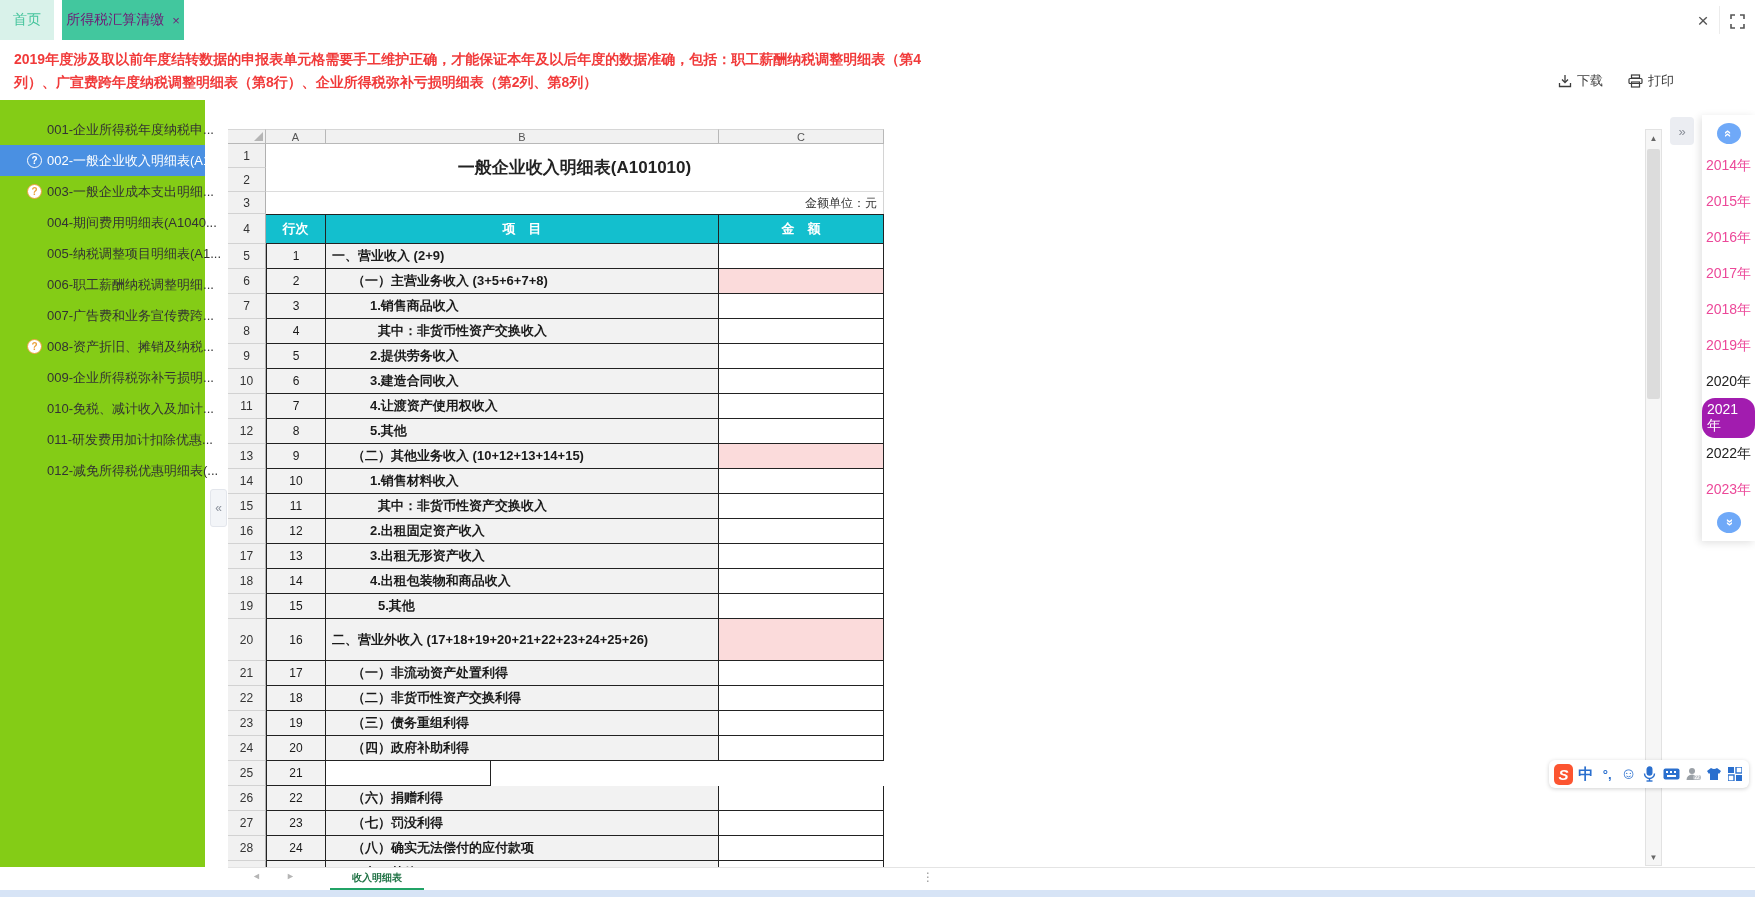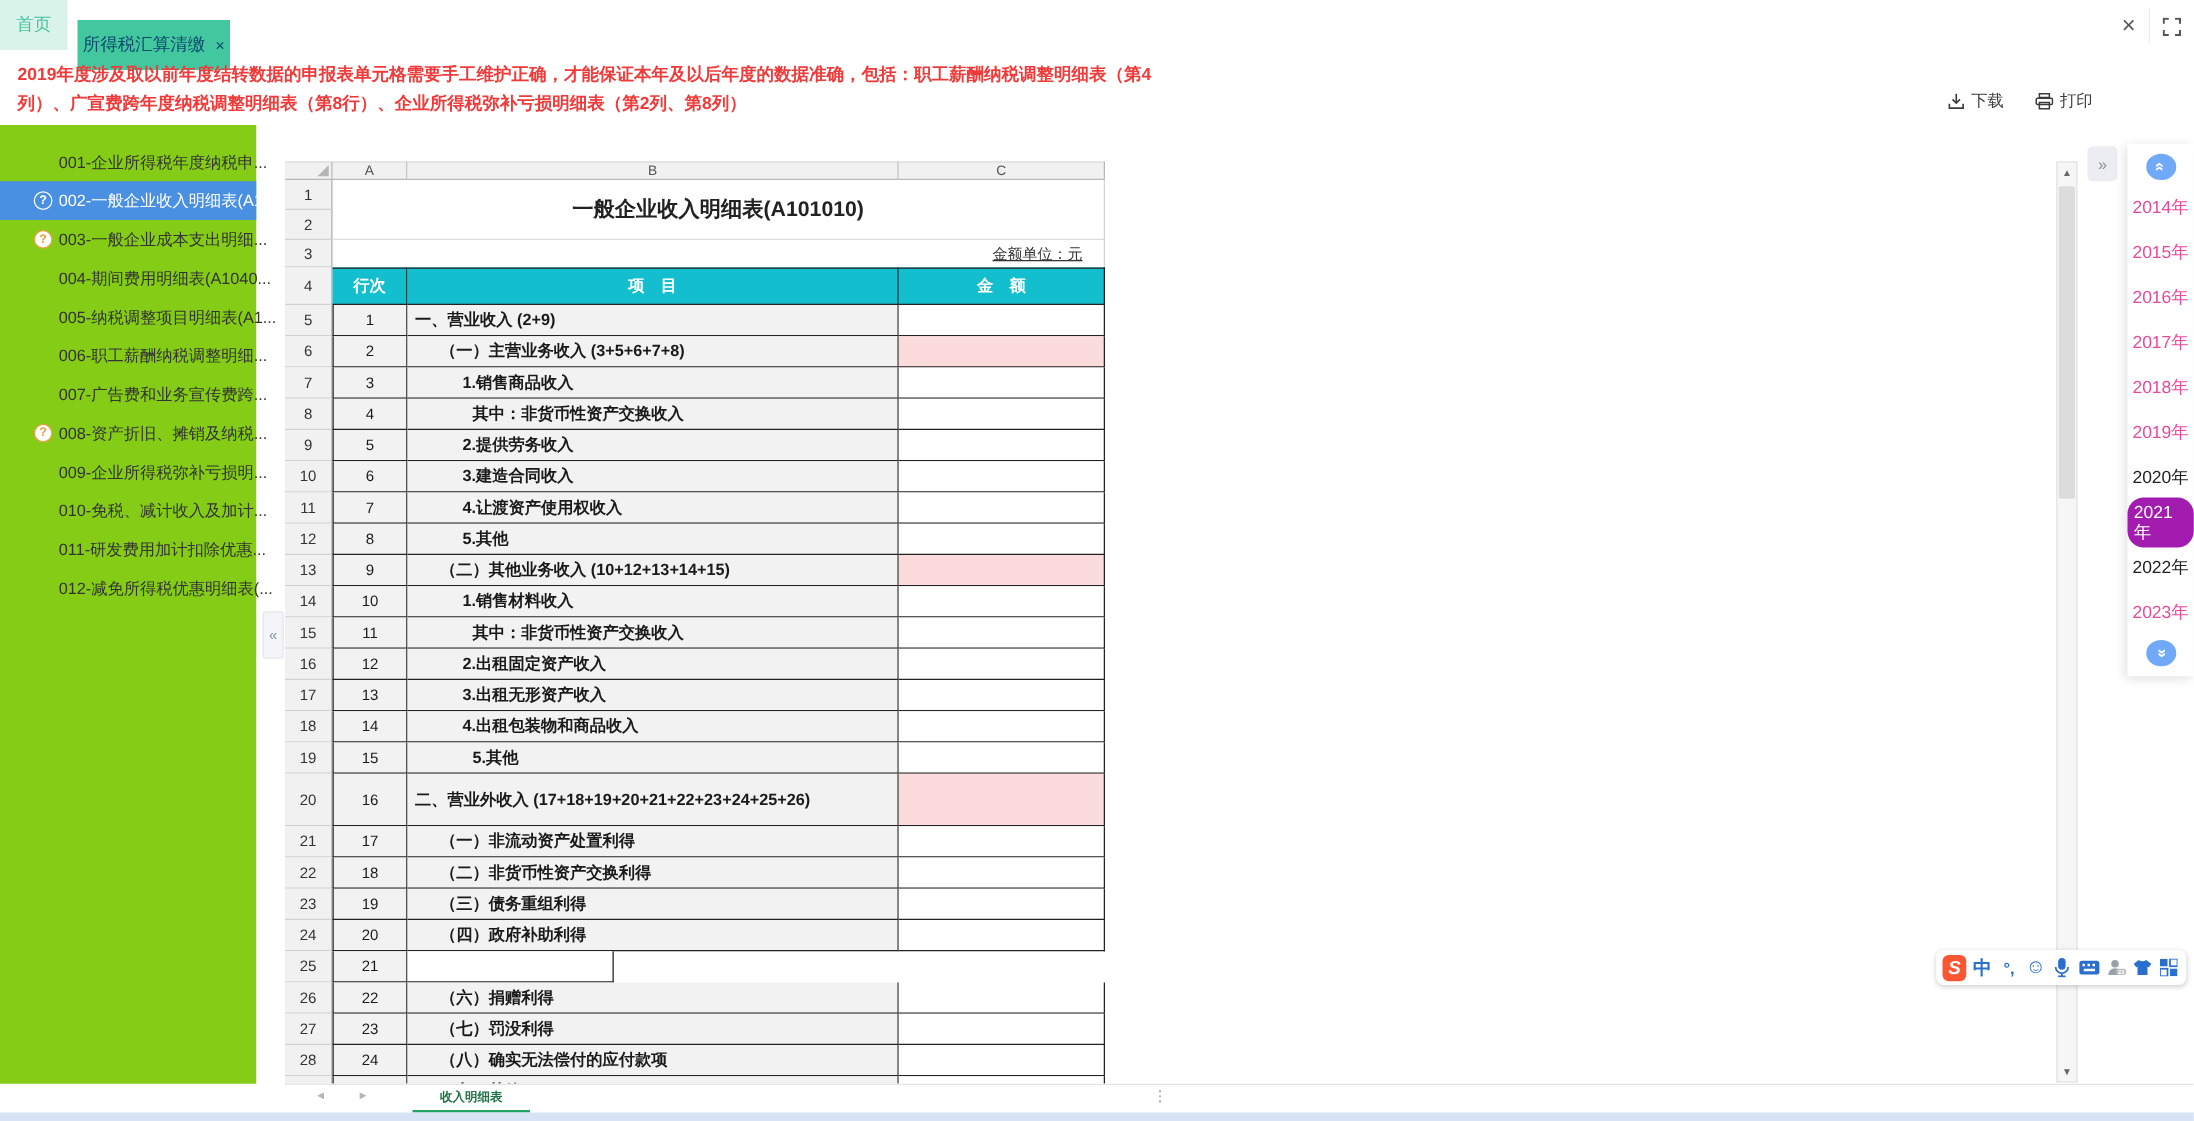--- a/index.html
+++ b/index.html
@@ -5,21 +5,21 @@
   * { margin:0; padding:0; box-sizing:border-box; }
   html,body { width:1755px; height:897px; background:#fff; overflow:hidden;
     font-family:"Liberation Sans","DejaVu Sans",sans-serif; }
   .abs { position:absolute; }
 
   
   .tabbar { left:0; top:0; width:1755px; height:40px; background:#fff; }
   .tab { height:40px; display:flex; align-items:center; justify-content:center;
          font-size:14px; cursor:pointer; }
   .tab-home { position:absolute; left:0; top:0; width:54px; background:#d9f2ea; color:#45c49c; }
-  .tab-active { position:absolute; left:62px; top:16px; width:122px; background:#42c79e; color:#0c4a6e; gap:8px; }
+  .tab-active { position:absolute; left:62px; top:0; width:122px; background:#42c79e; color:#701a75; gap:8px; }
   .tab-close { font-size:13px; opacity:.95; }
   .win-divider { left:1719px; top:6px; width:1px; height:28px; background:#ececec; }
   .win-btn { top:8px; width:26px; height:26px; display:flex; align-items:center; justify-content:center;
              color:#555; cursor:pointer; }
   .win-close { left:1690px; font-size:19px; }
   .win-fs { left:1724px; }
 
   
   .warning { left:14px; top:48px; width:1380px; color:#f13a3a; font-size:14px;
              font-weight:700; line-height:23px; }
@@ -54,21 +54,21 @@
   .rn { width:38px; background:#f1f1f1; border-right:1px solid #b0b0b0; border-bottom:1px solid #d2d2d2;
         color:#333; font-size:12px; display:flex; align-items:center; justify-content:center; }
   .title-row { height:48px; }
   .rn-stack { width:38px; display:flex; flex-direction:column; }
   .rn-stack .rn { width:100%; flex:1; }
   .cell-title { width:618px; border-right:1px solid #d4d4d4; border-bottom:1px solid #dcdcdc;
                 display:flex; align-items:center; justify-content:center;
                 font-size:17px; font-weight:700; color:#222; }
   .row3 { height:22px; }
   .cell-unit { width:618px; border-right:1px solid #d4d4d4; display:flex; align-items:center;
-               justify-content:flex-end; padding-right:17px; font-size:12px; color:#333;text-decoration:underline; }
+               justify-content:flex-end; padding-right:6px; font-size:12px; color:#333; }
   .thead { height:30px; }
   .thead .tc { background:#13bfce; color:#fff; font-weight:700; font-size:13px;
                display:flex; align-items:center; justify-content:center;
                border-top:1px solid #222; border-bottom:1px solid #222; border-right:1px solid #222; }
   .thead .tc:first-of-type { border-left:1px solid #222; }
   .grow { height:25px; }
   .grow.tall { height:42px; }
   .ca,.cb,.cc { border-right:1px solid #222; border-bottom:1px solid #222;
                 display:flex; align-items:center; font-size:13px; color:#1a1a1a; }
   .ca { width:60px; background:#f2f2f2; justify-content:center; font-size:12px;

